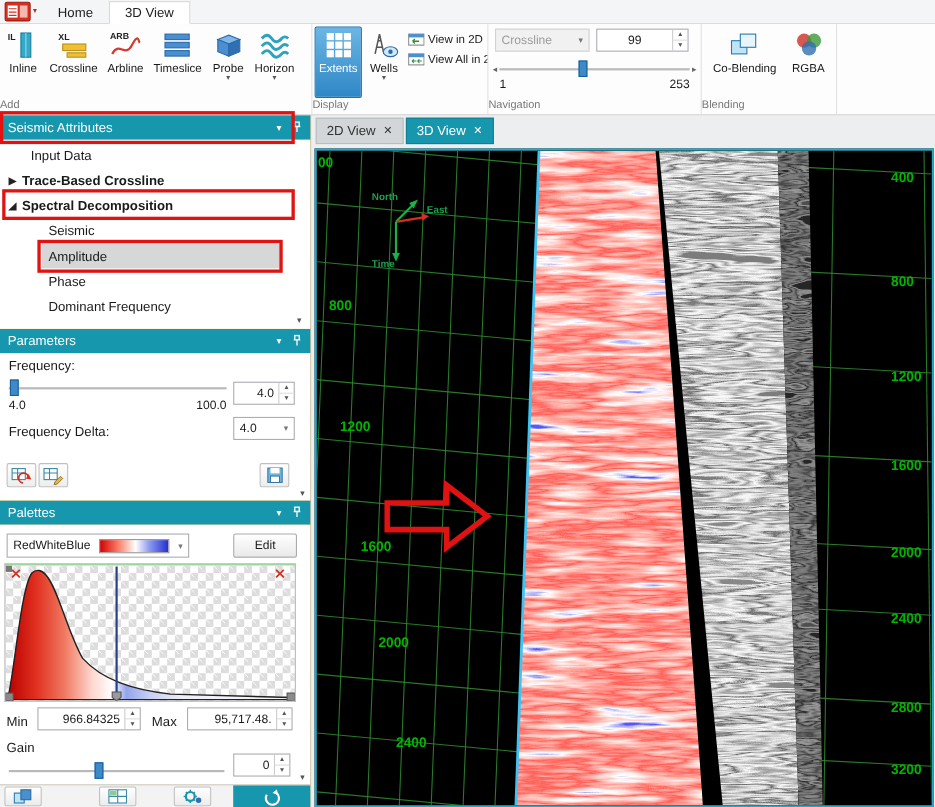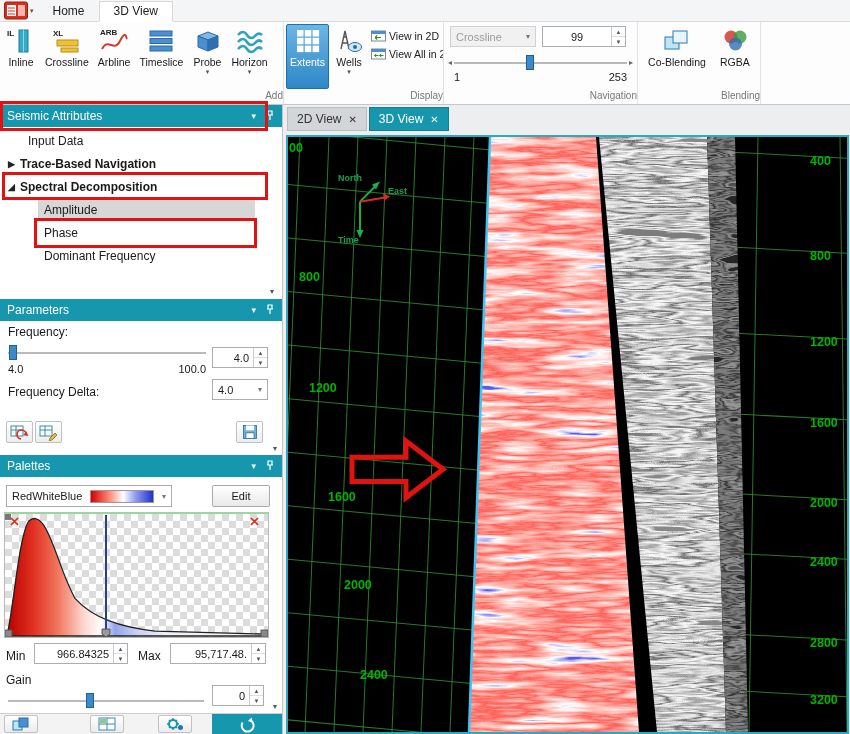--- a/index.html
+++ b/index.html
@@ -10,21 +10,21 @@
 .tabstrip{height:22px;display:flex;align-items:flex-end;background:#f4f5f6;border-bottom:1px solid #d9d9d9;padding-left:2px}
 .appicon{display:flex;align-items:center;height:20px;padding:0 5px 1px 2px;gap:2px}
 .appicon .caret{font-size:7px;color:#a32;line-height:6px}
 .ribbon-tab{padding:2px 14px 3px;font-size:12px;color:#222;cursor:default}
 .ribbon-tab.active{background:#fff;border:1px solid #d9d9d9;border-bottom-color:#fff;margin-bottom:-1px}
 
 
 .ribbon{display:flex;height:83px;background:#fdfdfd;border-bottom:1px solid #c6c6c6}
 .rgroup{display:flex;flex-direction:column;border-right:1px solid #e2e2e2;flex:none;overflow:hidden}
 .rgroup-content{flex:1;display:flex;align-items:stretch;padding:2px 2px 0;gap:1px}
-.rgroup-label{font-size:10px;color:#777;text-align:right;padding:1px 0 3px}
+.rgroup-label{font-size:10px;color:#777;text-align:left;padding:1px 0 3px}
 .rfill{flex:1}
 .rbtn{display:flex;flex-direction:column;align-items:center;justify-content:flex-start;padding:2px 3px 0;border:1px solid transparent;border-radius:2px}
 .rbtn svg.bigicon{width:30px;height:28px;flex:none}
 .rbtn .lbl{font-size:10.5px;line-height:12px;margin-top:1px;white-space:nowrap}
 .rbtn .caret{font-size:7px;color:#555;line-height:7px}
 .rbtn.active-blue{background:linear-gradient(#6cb6e4,#2e87c6);border-color:#1e6fae}
 .rbtn.active-blue .lbl{color:#fff}
 .ic-txt{font-size:8px;font-weight:bold;fill:#222}
 .g-display .flat-col{display:flex;flex-direction:column;justify-content:flex-start;padding:6px 2px;gap:6px}
 .flat-btn{display:flex;align-items:center;gap:3px;font-size:10.5px;white-space:nowrap}
@@ -310,25 +310,28 @@
           <path d="M3 1 h4 v4 h-4 z M2 5 h6 M5 5 v5" stroke="#fff" fill="none" stroke-width="1.2"></path>
         </svg>
       </div>
 
       <div class="tree">
         <div class="tree-row l1">
           <span>Input Data</span>
         </div>
         <div class="tree-row cat">
           <span class="glyph">▶</span>
-          <span>Trace-Based Navigation</span>
+          <span>Trace-Based Crossline</span>
         </div>
         <div class="tree-row cat">
           <span class="glyph">◢</span>
           <span>Spectral Decomposition</span>
+        </div>
+        <div class="tree-row child">
+          <span>Seismic</span>
         </div>
         <div class="tree-row child selected">
           <span>Amplitude</span>
         </div>
         <div class="tree-row child">
           <span>Phase</span>
         </div>
         <div class="tree-row child">
           <span>Dominant Frequency</span>
         </div>

